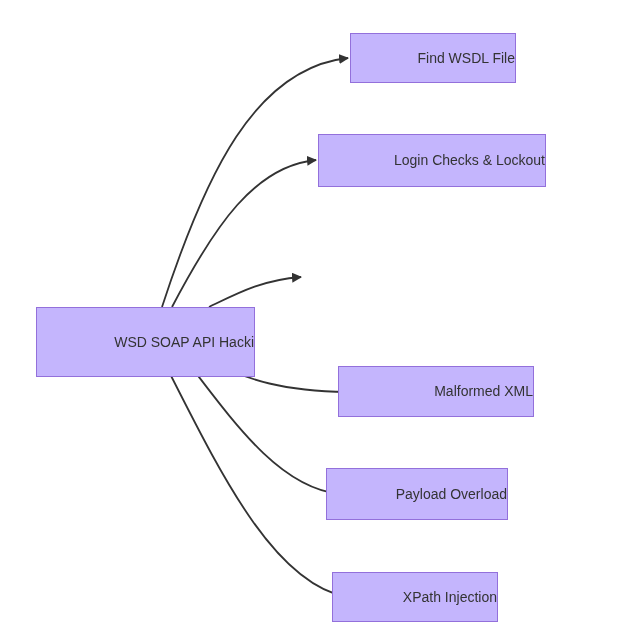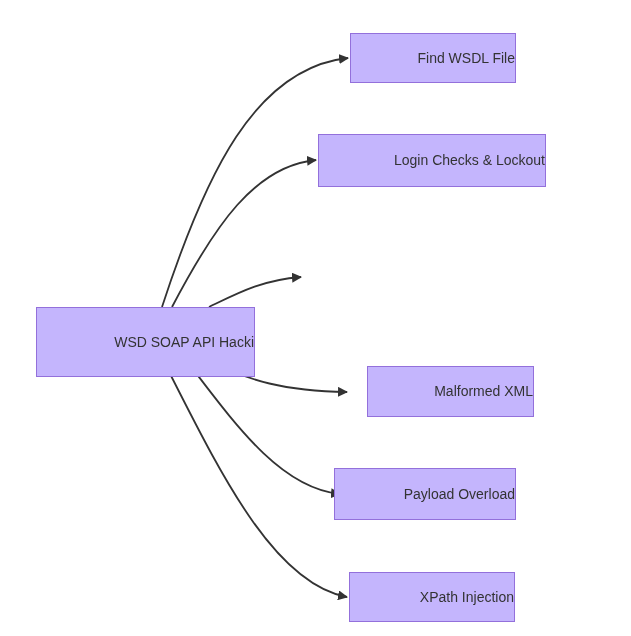--- a/index.html
+++ b/index.html
@@ -74,25 +74,25 @@
 
   <div class="node" style="left:350px; top:33px; width:166px; height:50px;">
     <span class="lbl">Find WSDL File</span>
   </div>
 
   <div class="node" style="left:318px; top:134px; width:228px; height:53px;padding-left:44px;">
     <span class="lbl">Login Checks &amp; Lockout</span>
   </div>
 
 
-  <div class="node" style="left:367px; top:366px; width:167px; height:51px;">
+  <div class="node" style="left:338px; top:366px; width:196px; height:51px;">
     <span class="lbl">Malformed XML</span>
   </div>
 
-  <div class="node" style="left:334px; top:468px; width:182px; height:52px;">
+  <div class="node" style="left:326px; top:468px; width:182px; height:52px;">
     <span class="lbl">Payload Overload</span>
   </div>
 
-  <div class="node" style="left:349px; top:572px; width:166px; height:50px;">
+  <div class="node" style="left:332px; top:572px; width:166px; height:50px;">
     <span class="lbl">XPath Injection</span>
   </div>
 
 </div>
 
 </body></html>

